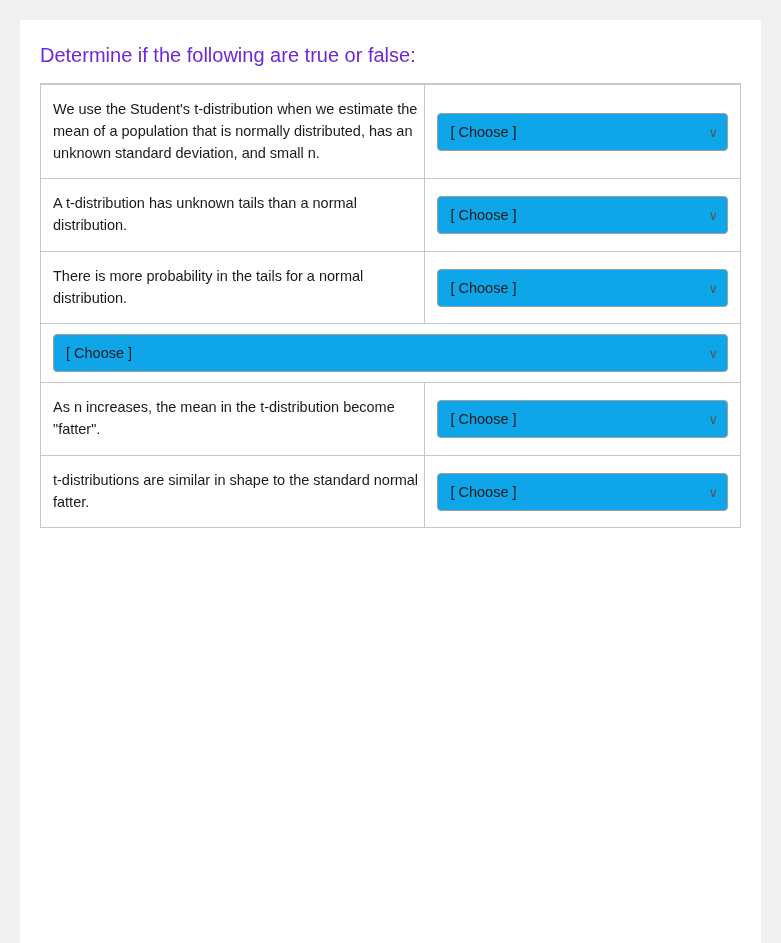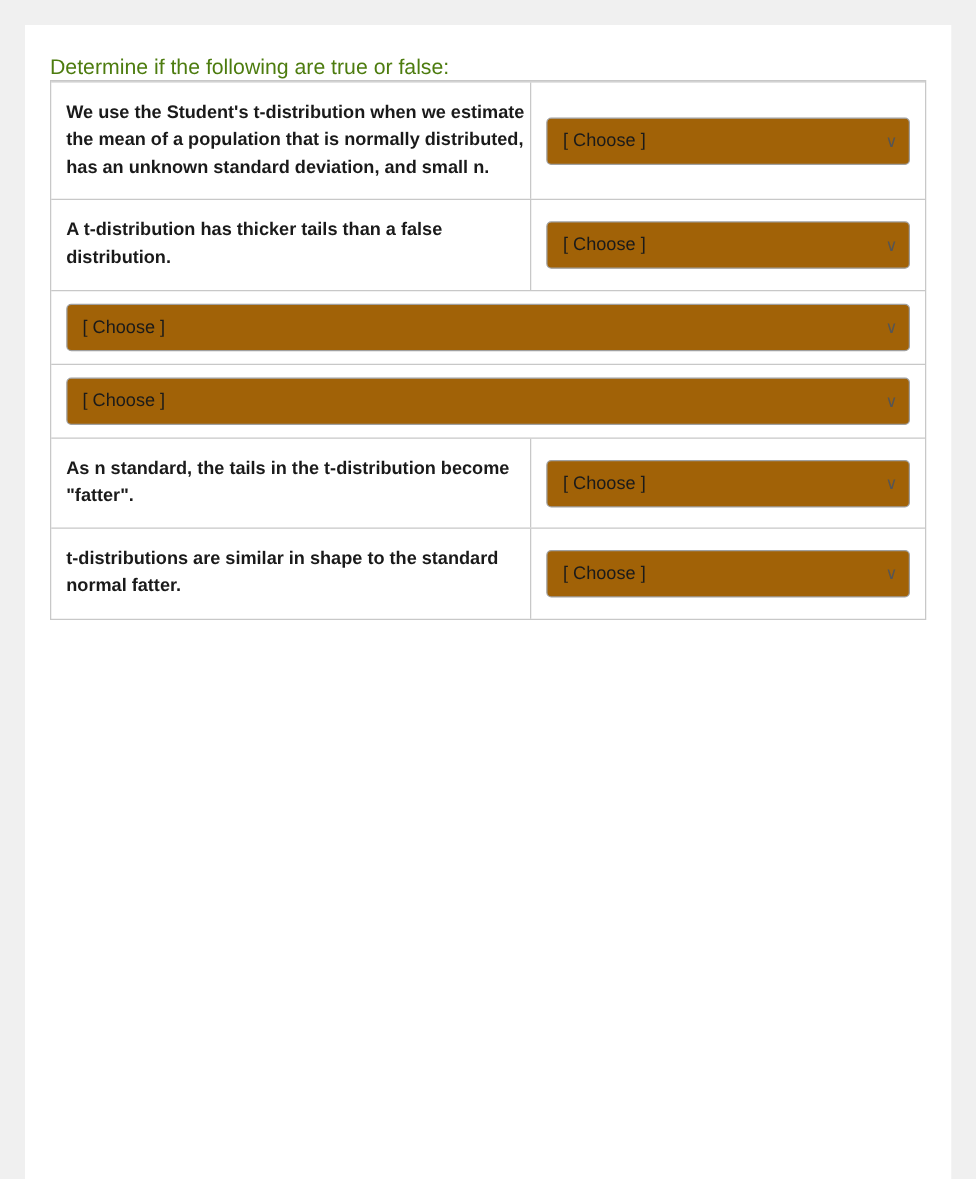--- a/index.html
+++ b/index.html
@@ -19,23 +19,24 @@
     }
 
     .page-container {
       background: #ffffff;
       width: 781px;
       min-height: 943px;
       padding: 24px 20px 24px 20px;
     }
 
     .page-title {
-      font-size: 17px;
+      font-size: 20px;
       font-weight: 400;
-      color: #4d7c0f;
+      color: #6d28d9;
+      margin-bottom: 16px;
       padding-bottom: 0px;
     }
 
     .table-container {
       width: 100%;
       border: 1px solid #c8c8c8;
       border-collapse: collapse;
     }
 
     .question-row {
@@ -48,37 +49,36 @@
       border-top: 1px solid #c8c8c8;
     }
 
     .question-cell {
       flex: 0 0 55%;
       padding: 14px 4px 14px 12px;
       font-size: 14.5px;
       color: #1a1a1a;
       line-height: 1.5;
       border-right: 1px solid #c8c8c8;
-      font-weight: bold;
     }
 
     .answer-cell {
       flex: 1;
       padding: 10px 12px;
       display: flex;
       align-items: center;
       justify-content: stretch;
     }
 
     .choose-select {
       width: 100%;
       padding: 10px 32px 10px 12px;
       font-size: 14.5px;
       color: #1a1a1a;
-      background: #a16207;
+      background: #0ea5e9;
       border: 1.5px solid #a0a0a0;
       border-radius: 4px;
       appearance: none;
       -webkit-appearance: none;
       cursor: pointer;
       position: relative;
     }
 
     .select-wrapper {
       position: relative;
@@ -104,37 +104,38 @@
 
   <div class="table-container">
 
   <div class="question-row">
         <div class="question-cell">We use the Student's t-distribution when we estimate the mean of a population that is normally distributed, has an unknown standard deviation, and small n.</div>
         <div class="answer-cell">
           <div class="select-wrapper"><select class="choose-select"><option value="[ Choose ]">[ Choose ]</option><option value="True">True</option><option value="False">False</option></select></div>
         </div>
       </div>
       <div class="question-row">
-        <div class="question-cell">A t-distribution has thicker tails than a false distribution.</div>
+        <div class="question-cell">A t-distribution has unknown tails than a normal distribution.</div>
+        <div class="answer-cell">
+          <div class="select-wrapper"><select class="choose-select"><option value="[ Choose ]">[ Choose ]</option><option value="True">True</option><option value="False">False</option></select></div>
+        </div>
+      </div>
+      <div class="question-row">
+        <div class="question-cell">There is more probability in the tails for a normal distribution.</div>
         <div class="answer-cell">
           <div class="select-wrapper"><select class="choose-select"><option value="[ Choose ]">[ Choose ]</option><option value="True">True</option><option value="False">False</option></select></div>
         </div>
       </div>
       <div class="question-row">
         <div class="answer-cell">
           <div class="select-wrapper"><select class="choose-select"><option value="[ Choose ]">[ Choose ]</option><option value="True">True</option><option value="False">False</option></select></div>
         </div>
       </div>
       <div class="question-row">
-        <div class="answer-cell">
-          <div class="select-wrapper"><select class="choose-select"><option value="[ Choose ]">[ Choose ]</option><option value="True">True</option><option value="False">False</option></select></div>
-        </div>
-      </div>
-      <div class="question-row">
-        <div class="question-cell">As n standard, the tails in the t-distribution become "fatter".</div>
+        <div class="question-cell">As n increases, the mean in the t-distribution become "fatter".</div>
         <div class="answer-cell">
           <div class="select-wrapper"><select class="choose-select"><option value="[ Choose ]">[ Choose ]</option><option value="True">True</option><option value="False">False</option></select></div>
         </div>
       </div>
       <div class="question-row">
         <div class="question-cell">t-distributions are similar in shape to the standard normal fatter.</div>
         <div class="answer-cell">
           <div class="select-wrapper"><select class="choose-select"><option value="[ Choose ]">[ Choose ]</option><option value="True">True</option><option value="False">False</option></select></div>
         </div>
       </div>

